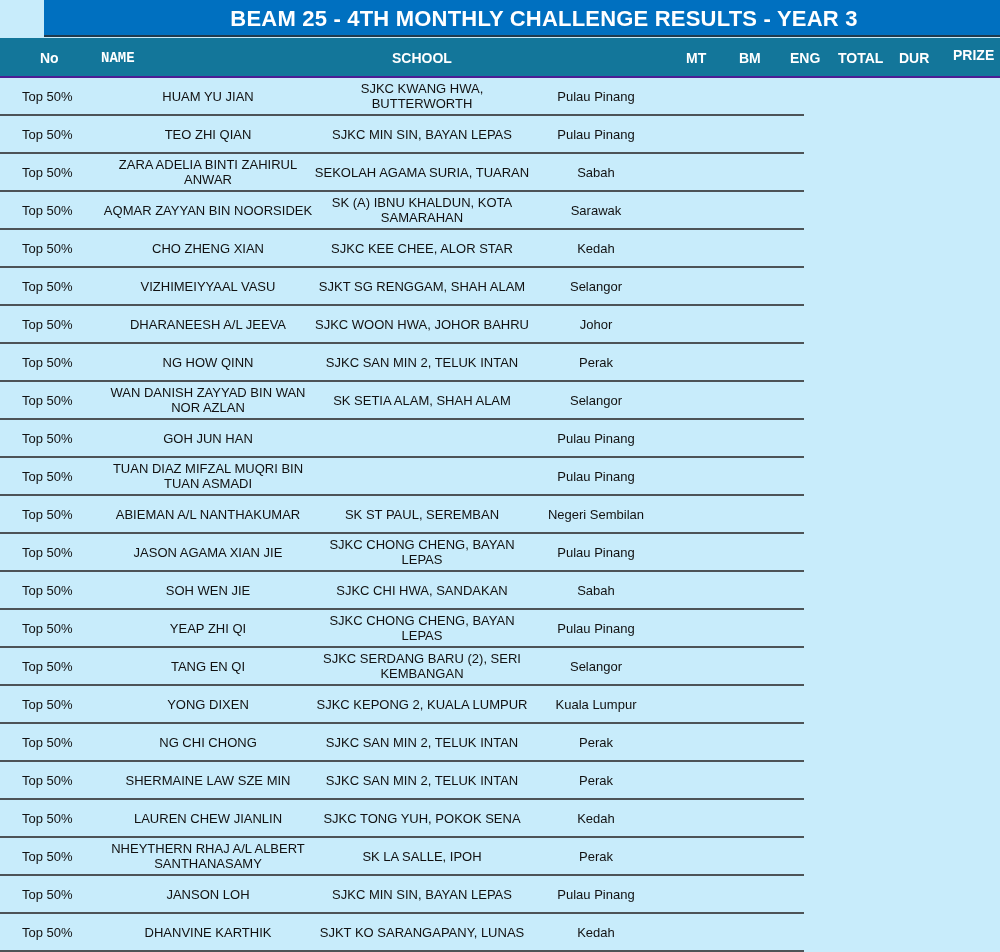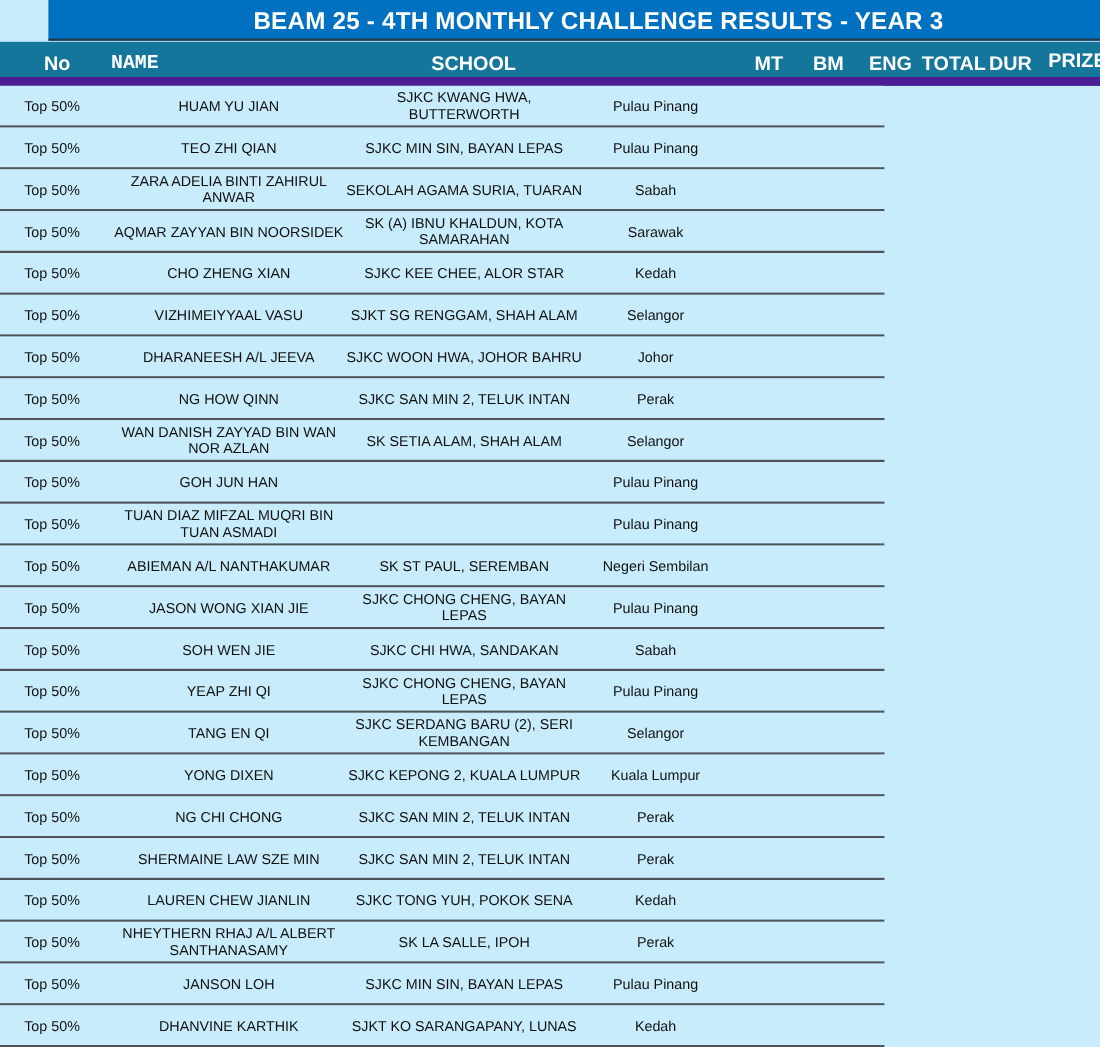--- a/index.html
+++ b/index.html
@@ -1,18 +1,18 @@
 <!DOCTYPE html>
 <html><head>
 <meta charset="utf-8">
 <style>
   html, body { margin: 0; padding: 0; }
   body { width: 1000px; height: 952px; overflow: hidden; background: #c8ecfb; font-family: "Liberation Sans", sans-serif; }
   .title-bar { position: absolute; left: 0; top: 0; width: 1000px; height: 37px; background: #0070c0; border-bottom: 2px solid #1f3a4d; color: #fff; font-weight: bold; font-size: 22px; text-align: center; line-height: 37px; letter-spacing: 0.2px; box-sizing: border-box; margin-left: 44px; }
-  .header-row { position: absolute; left: 0; top: 38px; width: 1000px; height: 40px; background: #13769a; border-bottom: 8px solid #4c1d95; box-sizing: border-box; color: #fff; font-weight: bold; font-size: 18px; }
+  .header-row { position: absolute; left: 0; top: 38px; width: 1000px; height: 40px; background: #13769a; border-bottom: 2px solid #4c1d95; box-sizing: border-box; color: #fff; font-weight: bold; font-size: 14px; }
   .header-row span { position: absolute; top: 0; line-height: 40px; }
   .rows { position: absolute; left: 0; top: 78px; width: 804px; }
   .row { position: relative; height: 38px; border-bottom: 2px solid #4d5357; box-sizing: border-box; background: #c8ecfb; font-size: 13px; color: #111; }
   .row .cell { position: absolute; top: 0; height: 36px; display: flex; align-items: center; justify-content: center; text-align: center; line-height: 15px; }
   .c-no { left: 8px; width: 80px; justify-content: flex-start !important; padding-left: 14px; box-sizing: border-box; }
   .c-name { left: 98px; width: 220px; font-weight: normal; }
   .c-school { left: 312px; width: 220px; }
   .c-state { left: 533px; width: 126px; }
   .c-mt { left: 668px; width: 55px; }
   .c-bm { left: 723px; width: 55px; }
@@ -189,21 +189,21 @@
     <div class="cell c-mt"></div>
     <div class="cell c-bm"></div>
     <div class="cell c-eng"></div>
     <div class="cell c-total"></div>
     <div class="cell c-dur"></div>
     <div class="cell c-prize"></div>
   </div>
 
   <div class="row">
     <div class="cell c-no">Top 50%</div>
-    <div class="cell c-name">JASON WONG XIAN JIE</div>
+    <div class="cell c-name">JASON AGAMA XIAN JIE</div>
     <div class="cell c-school">SJKC CHONG CHENG, BAYAN LEPAS</div>
     <div class="cell c-state">Pulau Pinang</div>
     <div class="cell c-mt"></div>
     <div class="cell c-bm"></div>
     <div class="cell c-eng"></div>
     <div class="cell c-total"></div>
     <div class="cell c-dur"></div>
     <div class="cell c-prize"></div>
   </div>
 

